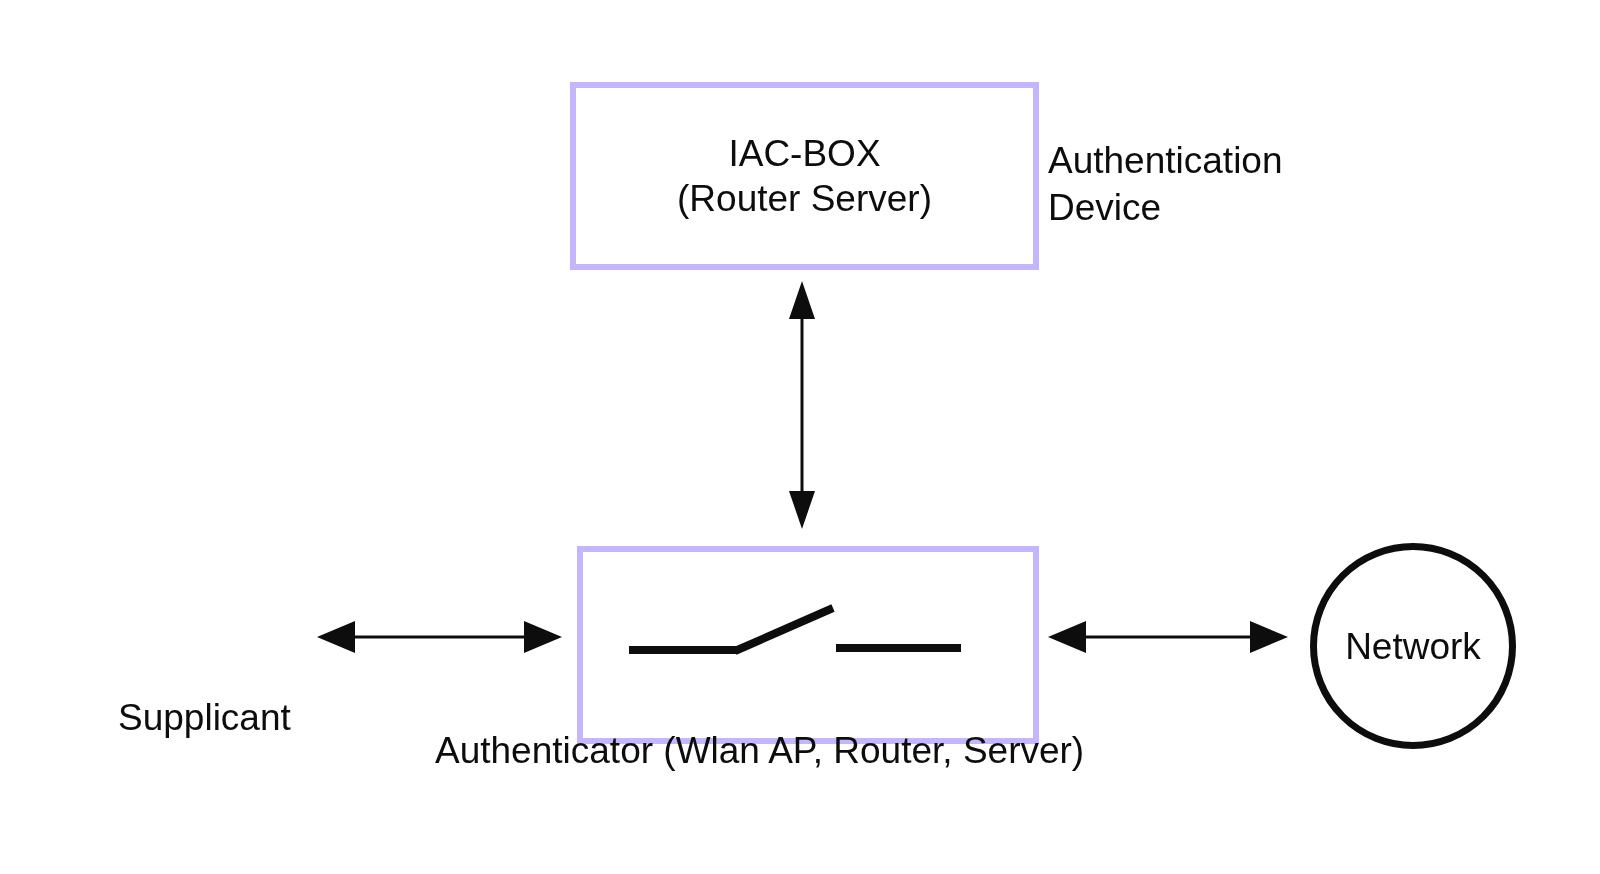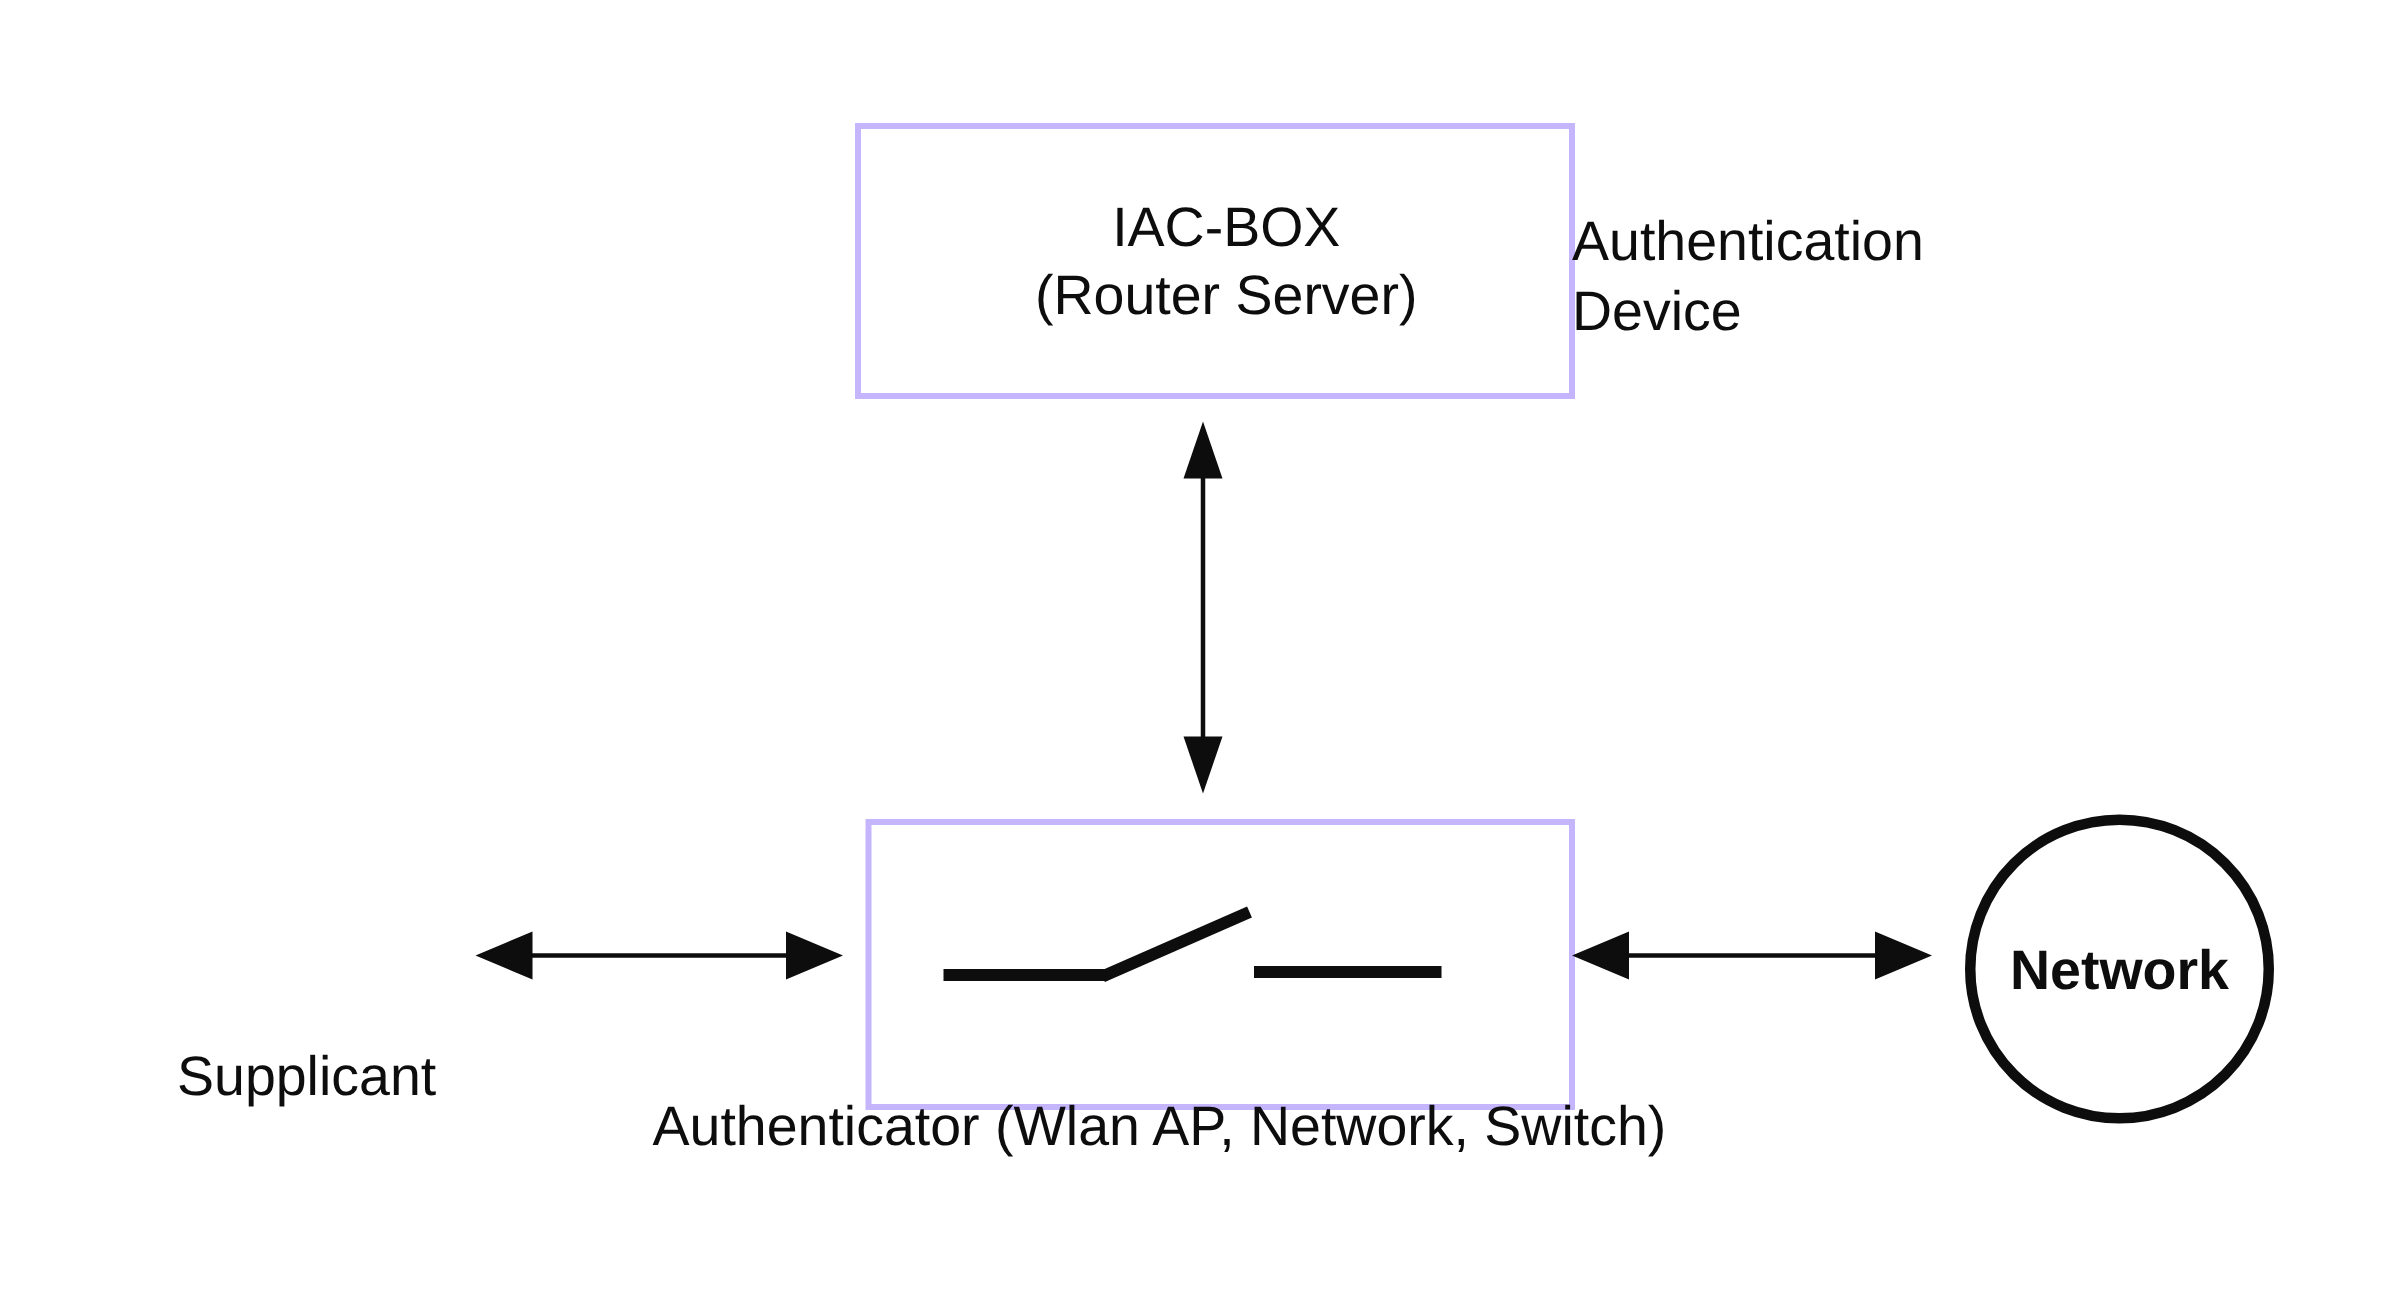--- a/index.html
+++ b/index.html
@@ -12,37 +12,35 @@
     width: 1600px;
     height: 874px;
     background: #ffffff;
     font-family: "Liberation Sans", "DejaVu Sans", sans-serif;
     color: #0d0d0d;
     overflow: hidden;
   }
   .node-box {
     position: absolute;
     background: #ffffff;
-    border: 4px solid #c4b5fd;
+    border: 6px solid #c4b5fd;
     display: flex;
     align-items: center;
     justify-content: center;
     text-align: center;
-    padding-left: 15px;
   }
   .node-circle {
     position: absolute;
     background: #ffffff;
     border: 7px solid #0d0d0d;
     border-radius: 50%;
     display: flex;
     align-items: center;
     justify-content: center;
     text-align: left;
-    font-weight: bold;
   }
   .box-text {
     font-size: 37px;
     line-height: 45px;
     white-space: nowrap;
   }
   .label {
     position: absolute;
     font-size: 37px;
     line-height: 47px;
@@ -89,21 +87,21 @@
 
   <div class="node-box" style="left:577px; top:546px; width:450px; height:186px;"></div>
 
 
   <div class="node-circle" style="left:1310px; top:543px; width:192px; height:192px;">
     <div class="box-text">Network</div>
   </div>
 
   <div class="label" style="left:118px; top:694px;">Supplicant</div>
 
-  <div class="label" style="left:435px; top:727px;">Authenticator (Wlan AP, Network, Switch)</div>
+  <div class="label" style="left:435px; top:727px;">Authenticator (Wlan AP, Router, Server)</div>
 
   <svg class="overlay" viewBox="0 0 1600 874" xmlns="http://www.w3.org/2000/svg">
 
     <g>
       <line class="shaft" x1="802" y1="314" x2="802" y2="496"></line>
       <polygon points="802,281 789,319 815,319"></polygon>
       <polygon points="802,529 789,491 815,491"></polygon>
     </g>
 
     <g>

